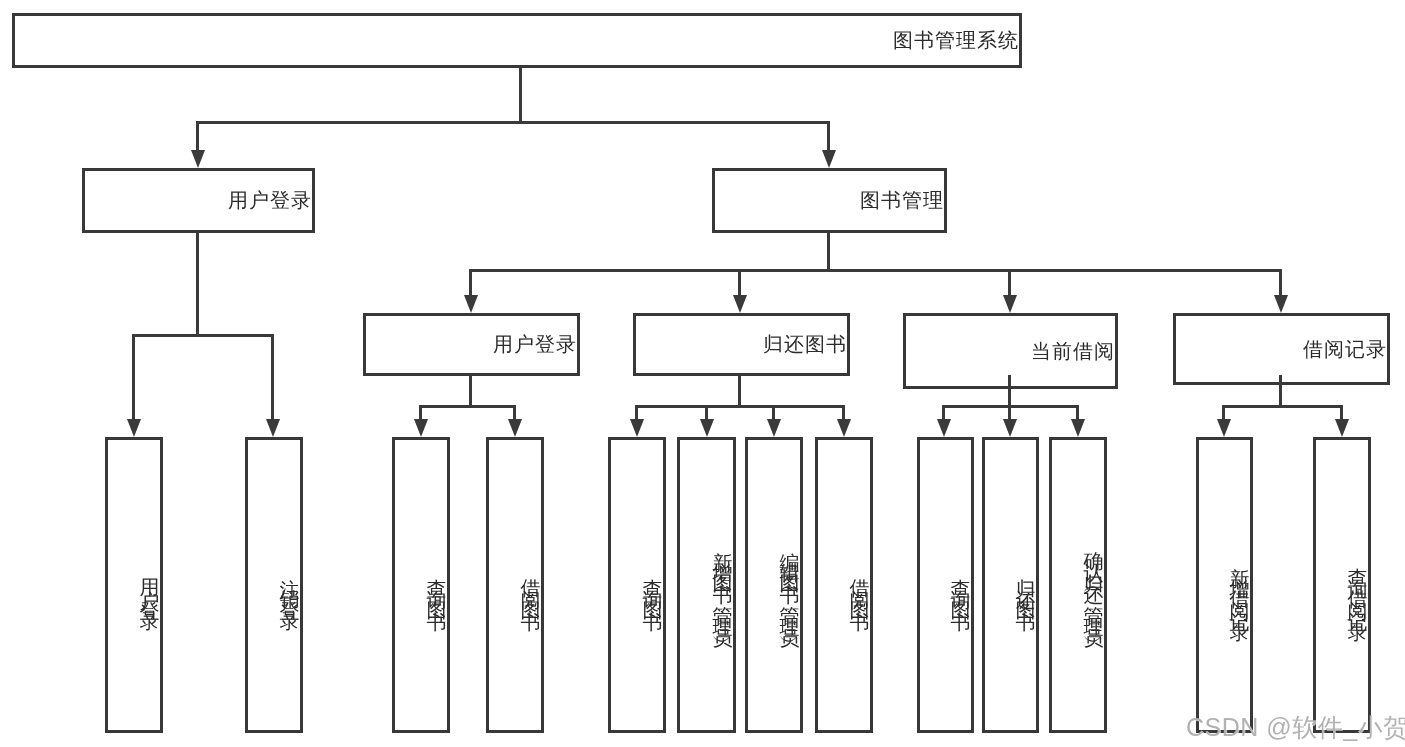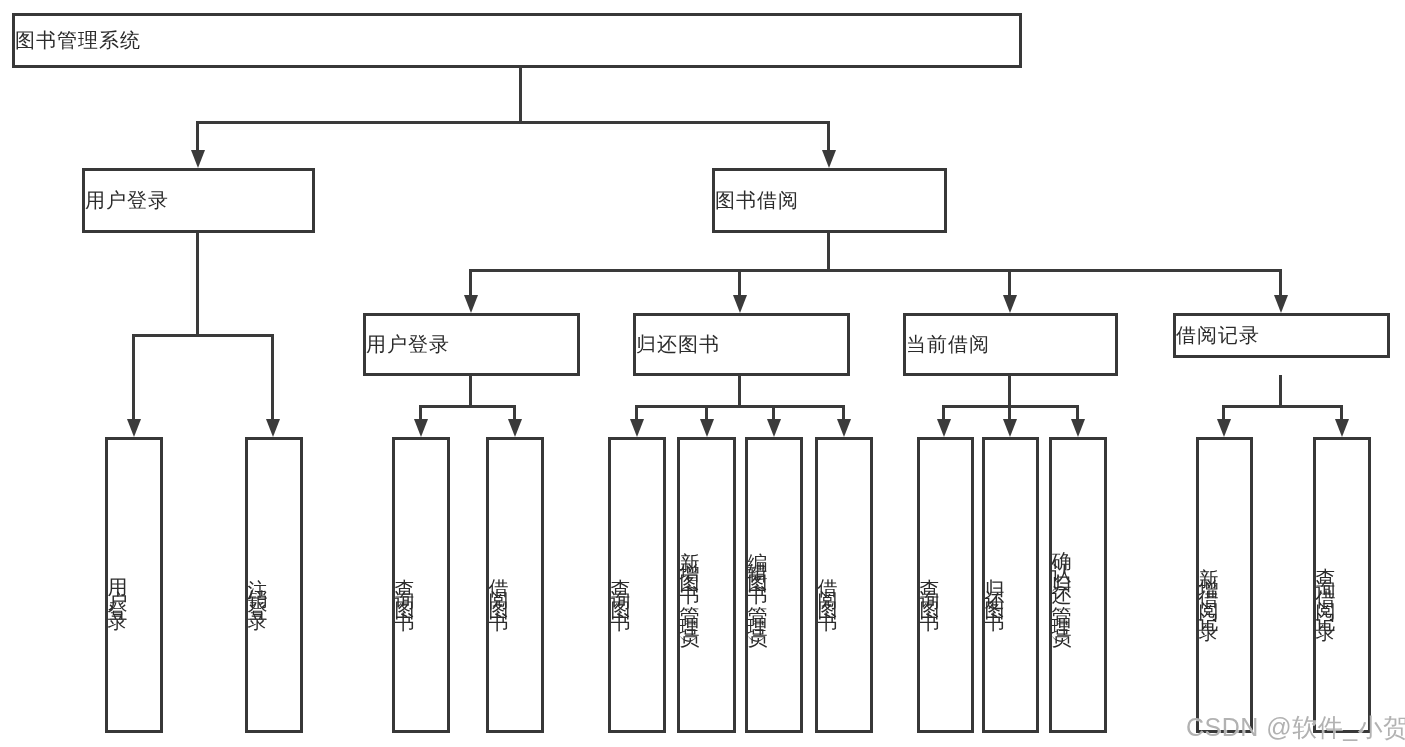--- a/index.html
+++ b/index.html
@@ -1,20 +1,20 @@
 <!DOCTYPE html>
 <html><head>
 <meta charset="utf-8">
 <style>
   html,body{margin:0;padding:0;background:#ffffff;}
   body{font-family:"Liberation Sans",sans-serif;color:#2b2b2b;}
   #canvas{position:relative;width:1405px;height:747px;background:#ffffff;overflow:hidden;}
 
   .box{position:absolute;box-sizing:border-box;background:#ffffff;border:3px solid #383838;
-       display:flex;align-items:center;justify-content:flex-start;}
+       display:flex;align-items:center;justify-content:flex-end;}
   .hlabel{font-size:20px;letter-spacing:1px;white-space:nowrap;color:#2b2b2b;}
   .vlabel{writing-mode:vertical-rl;text-orientation:mixed;font-size:20px;letter-spacing:11px;
           line-height:1;color:#2b2b2b;white-space:nowrap;}
 
   .vl{position:absolute;width:3px;background:#3a3a3a;}
   .hl{position:absolute;height:3px;background:#3a3a3a;}
   .ah{position:absolute;width:0;height:0;border-left:7px solid transparent;
       border-right:7px solid transparent;border-top:18px solid #3a3a3a;}
 
   .watermark{position:absolute;left:1186px;top:711px;font-size:25px;letter-spacing:.5px;
@@ -34,21 +34,21 @@
   <div class="hl" style="left:197px;top:121px;width:633px;"></div>
   <div class="vl" style="left:196px;top:121px;height:31px;"></div>
   <div class="ah" style="left:191px;top:150px;"></div>
   <div class="vl" style="left:827px;top:121px;height:31px;"></div>
   <div class="ah" style="left:822px;top:150px;"></div>
 
   <div class="box" style="left:82px;top:168px;width:233px;height:65px;">
     <span class="hlabel">用户登录</span>
   </div>
   <div class="box" style="left:712px;top:168px;width:235px;height:65px;">
-    <span class="hlabel">图书借阅</span>
+    <span class="hlabel">图书管理</span>
   </div>
 
   <div class="vl" style="left:196px;top:232px;height:104px;"></div>
   <div class="hl" style="left:133px;top:334px;width:141px;"></div>
   <div class="vl" style="left:132px;top:334px;height:87px;"></div>
   <div class="ah" style="left:127px;top:419px;"></div>
   <div class="vl" style="left:271px;top:334px;height:87px;"></div>
   <div class="ah" style="left:266px;top:419px;"></div>
 
   <div class="vl" style="left:827px;top:232px;height:40px;"></div>
@@ -61,24 +61,24 @@
   <div class="ah" style="left:1003px;top:295px;"></div>
   <div class="vl" style="left:1279px;top:269px;height:28px;"></div>
   <div class="ah" style="left:1274px;top:295px;"></div>
 
   <div class="box" style="left:363px;top:313px;width:217px;height:63px;">
     <span class="hlabel">用户登录</span>
   </div>
   <div class="box" style="left:633px;top:313px;width:217px;height:63px;">
     <span class="hlabel">归还图书</span>
   </div>
-  <div class="box" style="left:903px;top:313px;width:215px;height:63px;">
+  <div class="box" style="left:903px;top:313px;width:215px;height:76px;">
     <span class="hlabel">当前借阅</span>
   </div>
-  <div class="box" style="left:1173px;top:313px;width:217px;height:45px;">
+  <div class="box" style="left:1173px;top:313px;width:217px;height:72px;">
     <span class="hlabel">借阅记录</span>
   </div>
 
   <div class="vl" style="left:469px;top:375px;height:33px;"></div>
   <div class="hl" style="left:420px;top:405px;width:96px;"></div>
   <div class="vl" style="left:419px;top:405px;height:16px;"></div>
   <div class="ah" style="left:414px;top:419px;"></div>
   <div class="vl" style="left:513px;top:405px;height:16px;"></div>
   <div class="ah" style="left:508px;top:419px;"></div>
 

